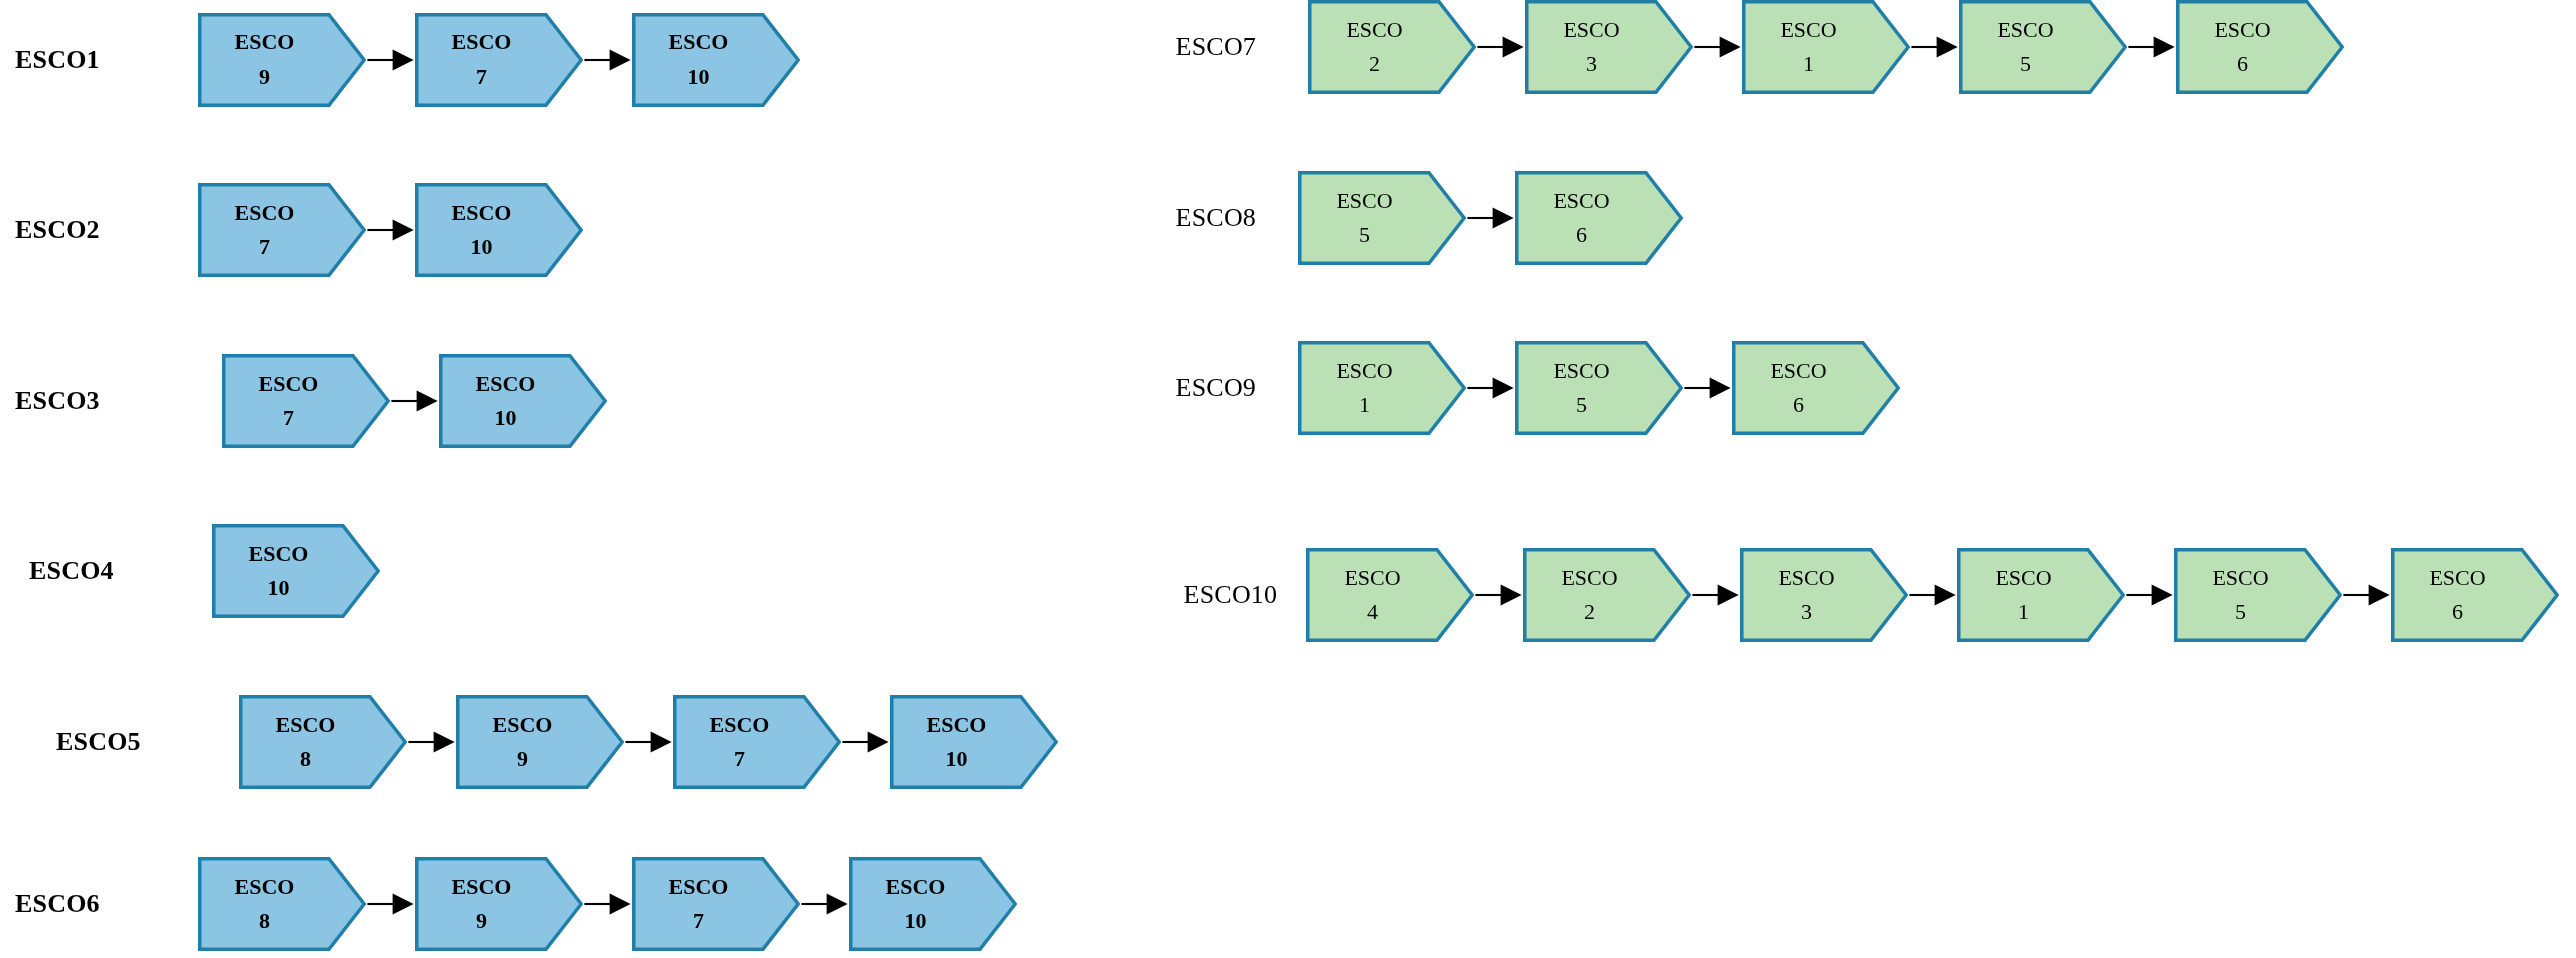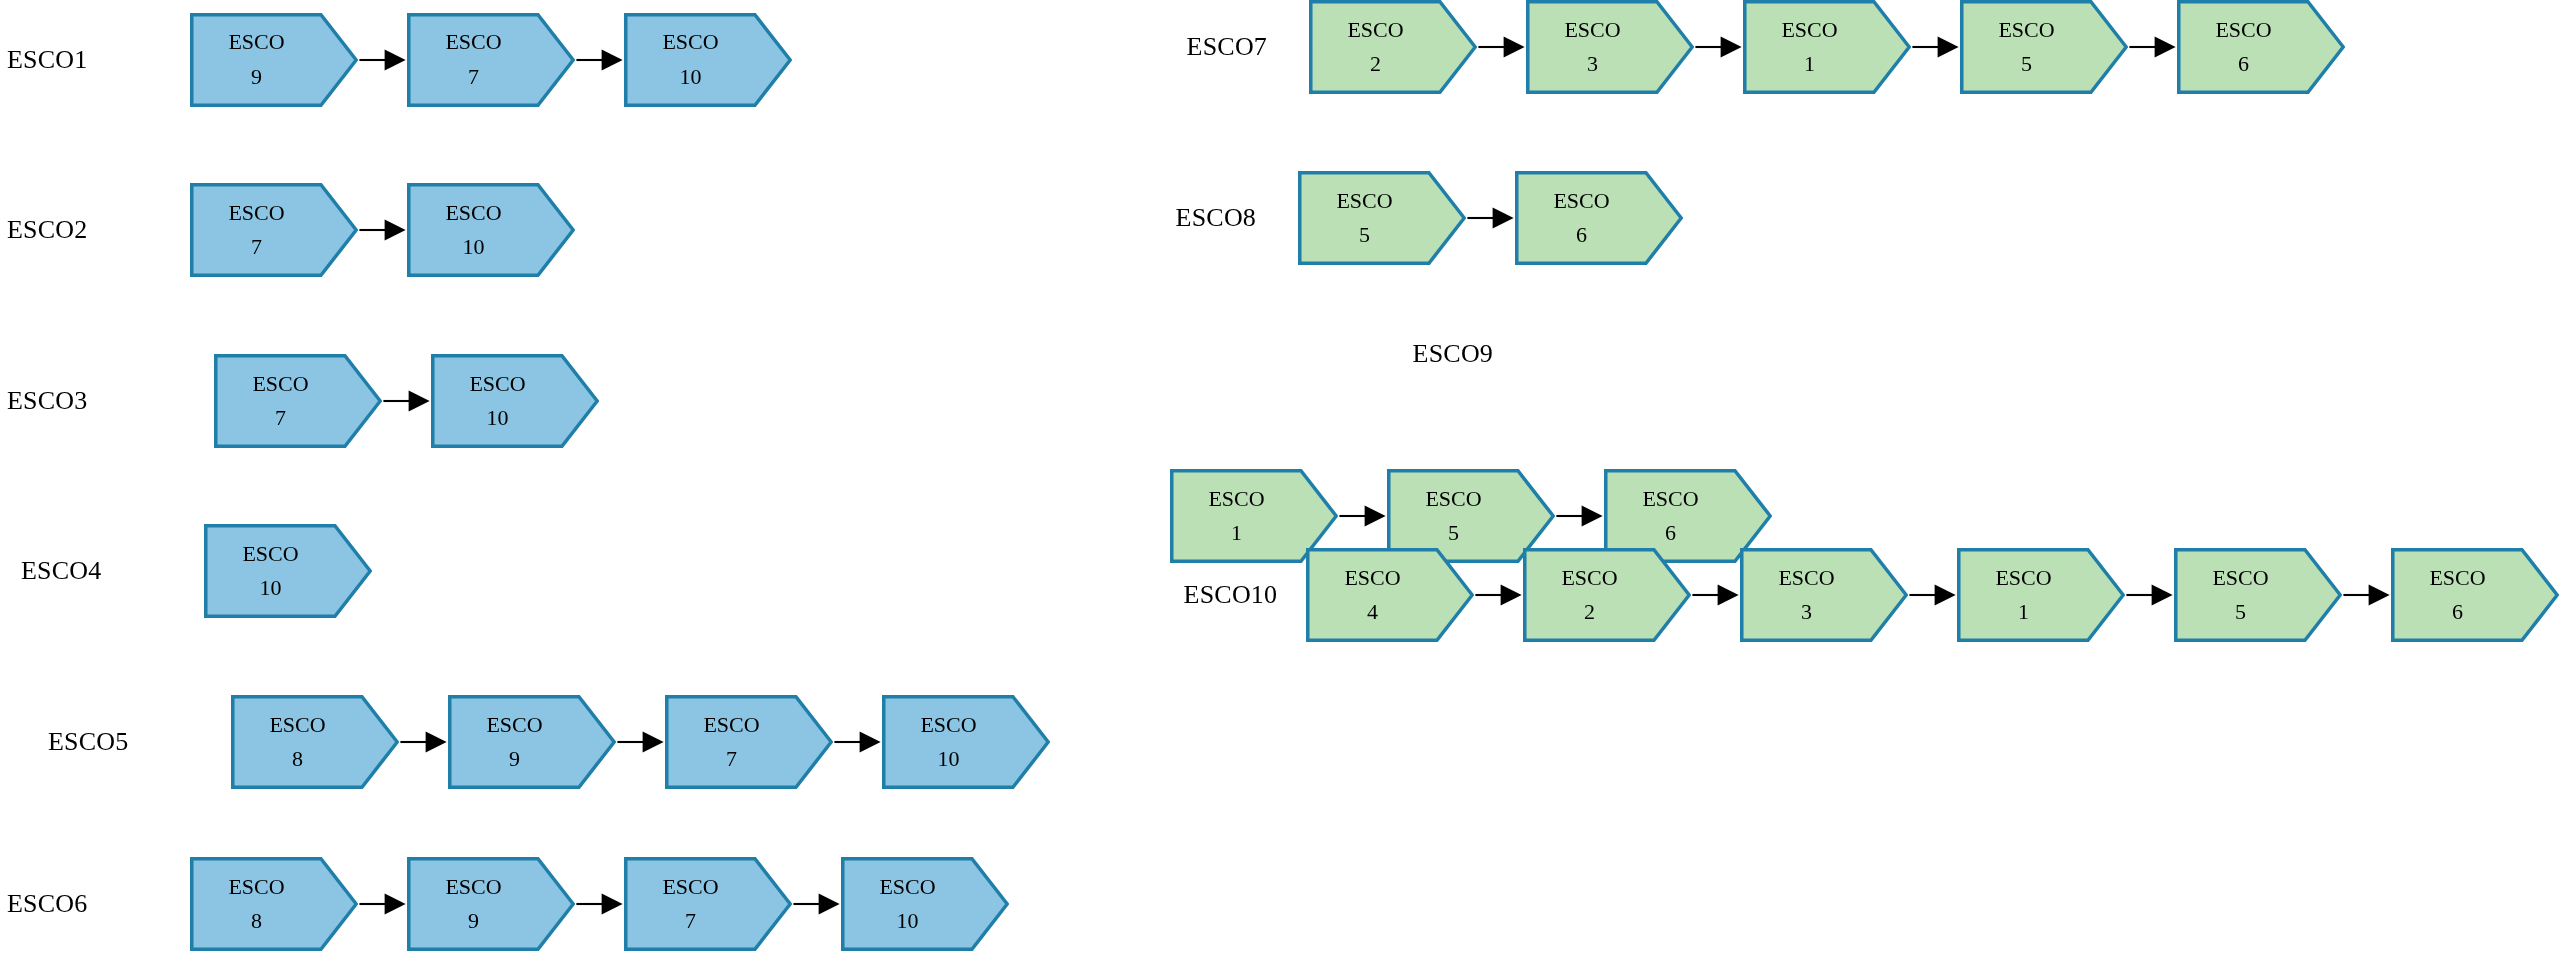--- a/index.html
+++ b/index.html
@@ -20,21 +20,21 @@
     position: absolute;
     inset: 0;
   }
 
   
   .column {
     position: absolute;
     top: 0;
     height: 959px;
   }
-  .column.left  { left: 0px;    width: 1099px; }
+  .column.left  { left: 8px;    width: 1099px; font-weight: bold; }
   .column.right { left: 1170px; width: 1406px; }
 
   
   .seq-row {
     position: absolute;
     display: flex;
     align-items: center;
     white-space: nowrap;
   }
 
@@ -343,21 +343,21 @@
             </svg>
             <div class="label">
               <span class="l1">ESCO</span>
               <span class="l2">10</span>
             </div>
           </div>
         </div>
       </div>
     </div>
     <div class="column right">
-      <div class="seq-row" style="top: 0px; left: 11px;">
+      <div class="seq-row" style="top: 0px; left: 0px; gap: 10px;">
         <div class="row-label">ESCO7</div>
         <div class="chain">
           <div class="node">
             <svg class="shape" viewBox="0 0 238 134" preserveAspectRatio="none" xmlns="http://www.w3.org/2000/svg">
               <polygon points="2.5,2.5 185.5,2.5 235.5,67.0 185.5,131.5 2.5,131.5" fill="#BCE0B6" stroke="#1F7FA8" stroke-width="5" stroke-linejoin="miter"></polygon>
             </svg>
             <div class="label">
               <span class="l1">ESCO</span>
               <span class="l2">2</span>
             </div>
@@ -446,21 +446,21 @@
             <svg class="shape" viewBox="0 0 238 134" preserveAspectRatio="none" xmlns="http://www.w3.org/2000/svg">
               <polygon points="2.5,2.5 185.5,2.5 235.5,67.0 185.5,131.5 2.5,131.5" fill="#BCE0B6" stroke="#1F7FA8" stroke-width="5" stroke-linejoin="miter"></polygon>
             </svg>
             <div class="label">
               <span class="l1">ESCO</span>
               <span class="l2">6</span>
             </div>
           </div>
         </div>
       </div>
-      <div class="seq-row" style="top: 341px; left: 0px; flex-direction: column;">
+      <div class="seq-row" style="top: 341px; left: 0px;">
         <div class="row-label">ESCO9</div>
         <div class="chain">
           <div class="node">
             <svg class="shape" viewBox="0 0 238 134" preserveAspectRatio="none" xmlns="http://www.w3.org/2000/svg">
               <polygon points="2.5,2.5 185.5,2.5 235.5,67.0 185.5,131.5 2.5,131.5" fill="#BCE0B6" stroke="#1F7FA8" stroke-width="5" stroke-linejoin="miter"></polygon>
             </svg>
             <div class="label">
               <span class="l1">ESCO</span>
               <span class="l2">1</span>
             </div>

